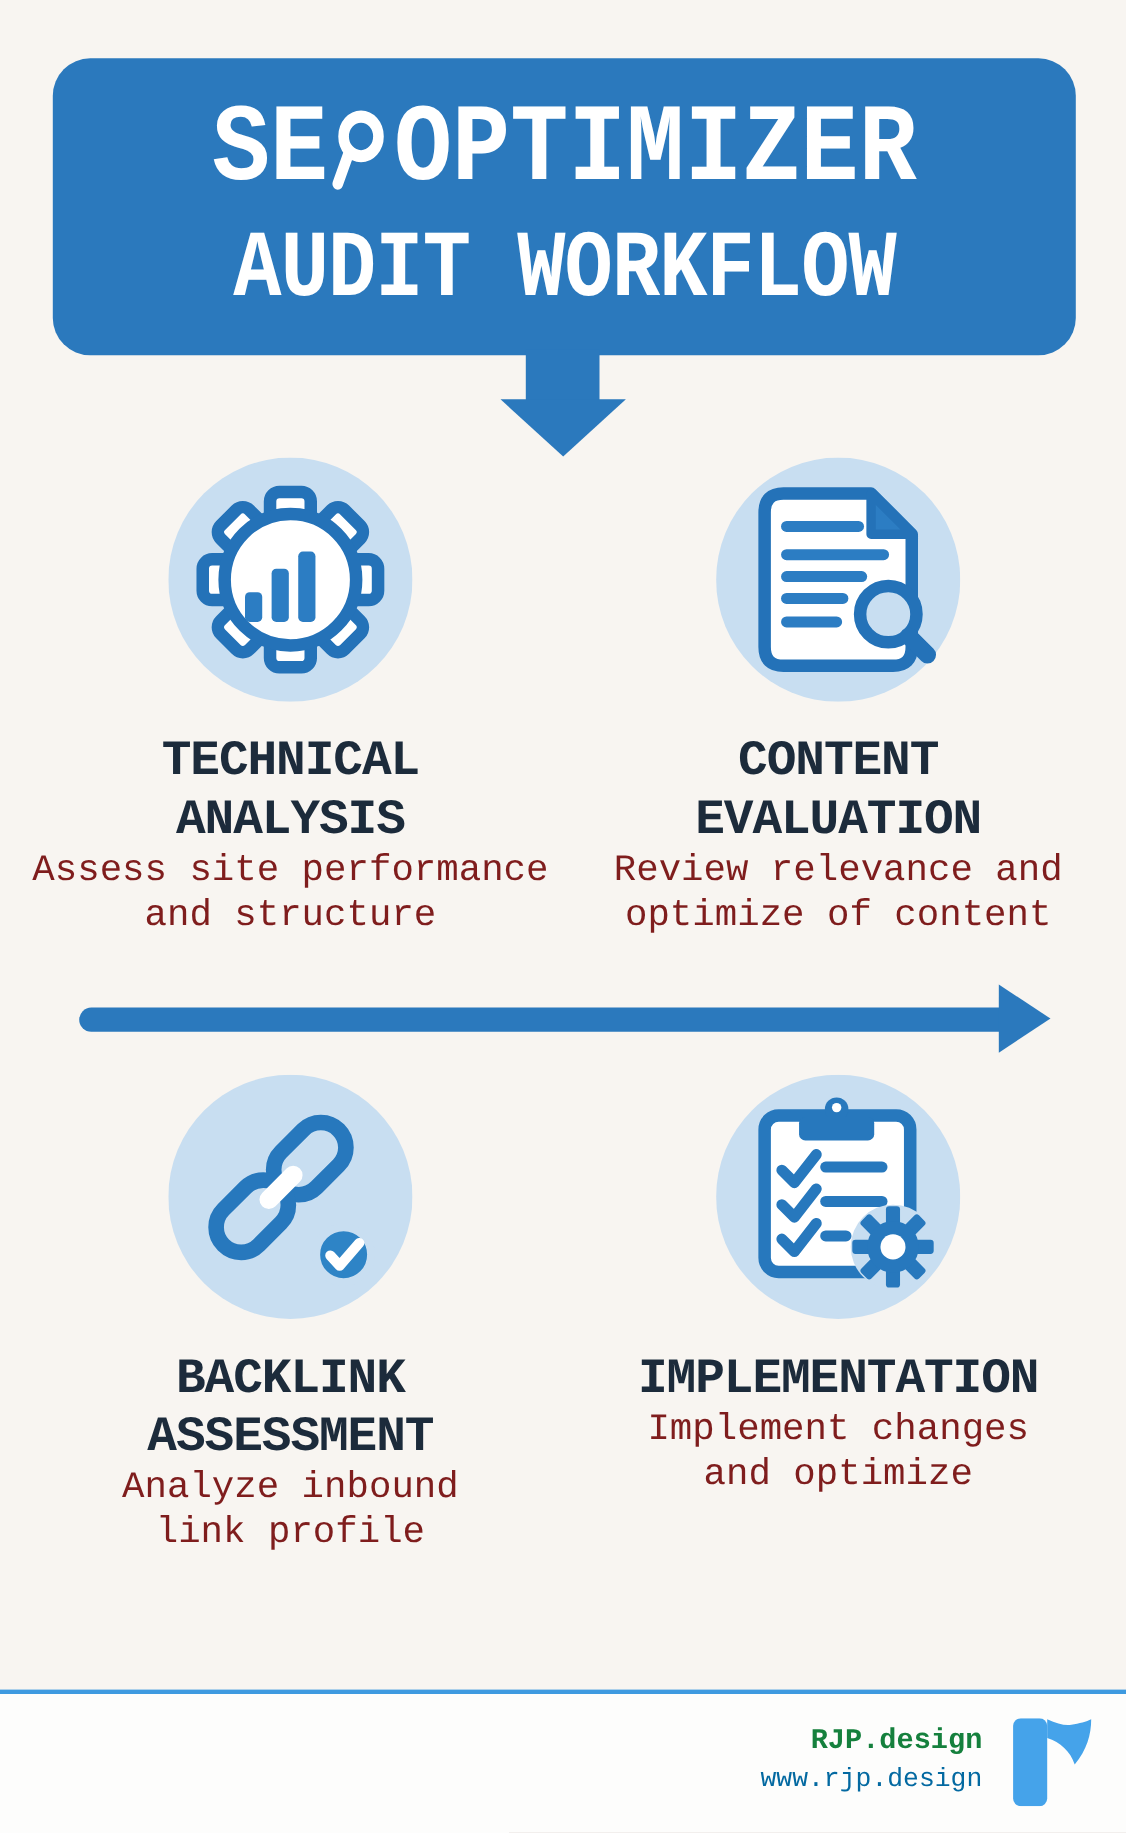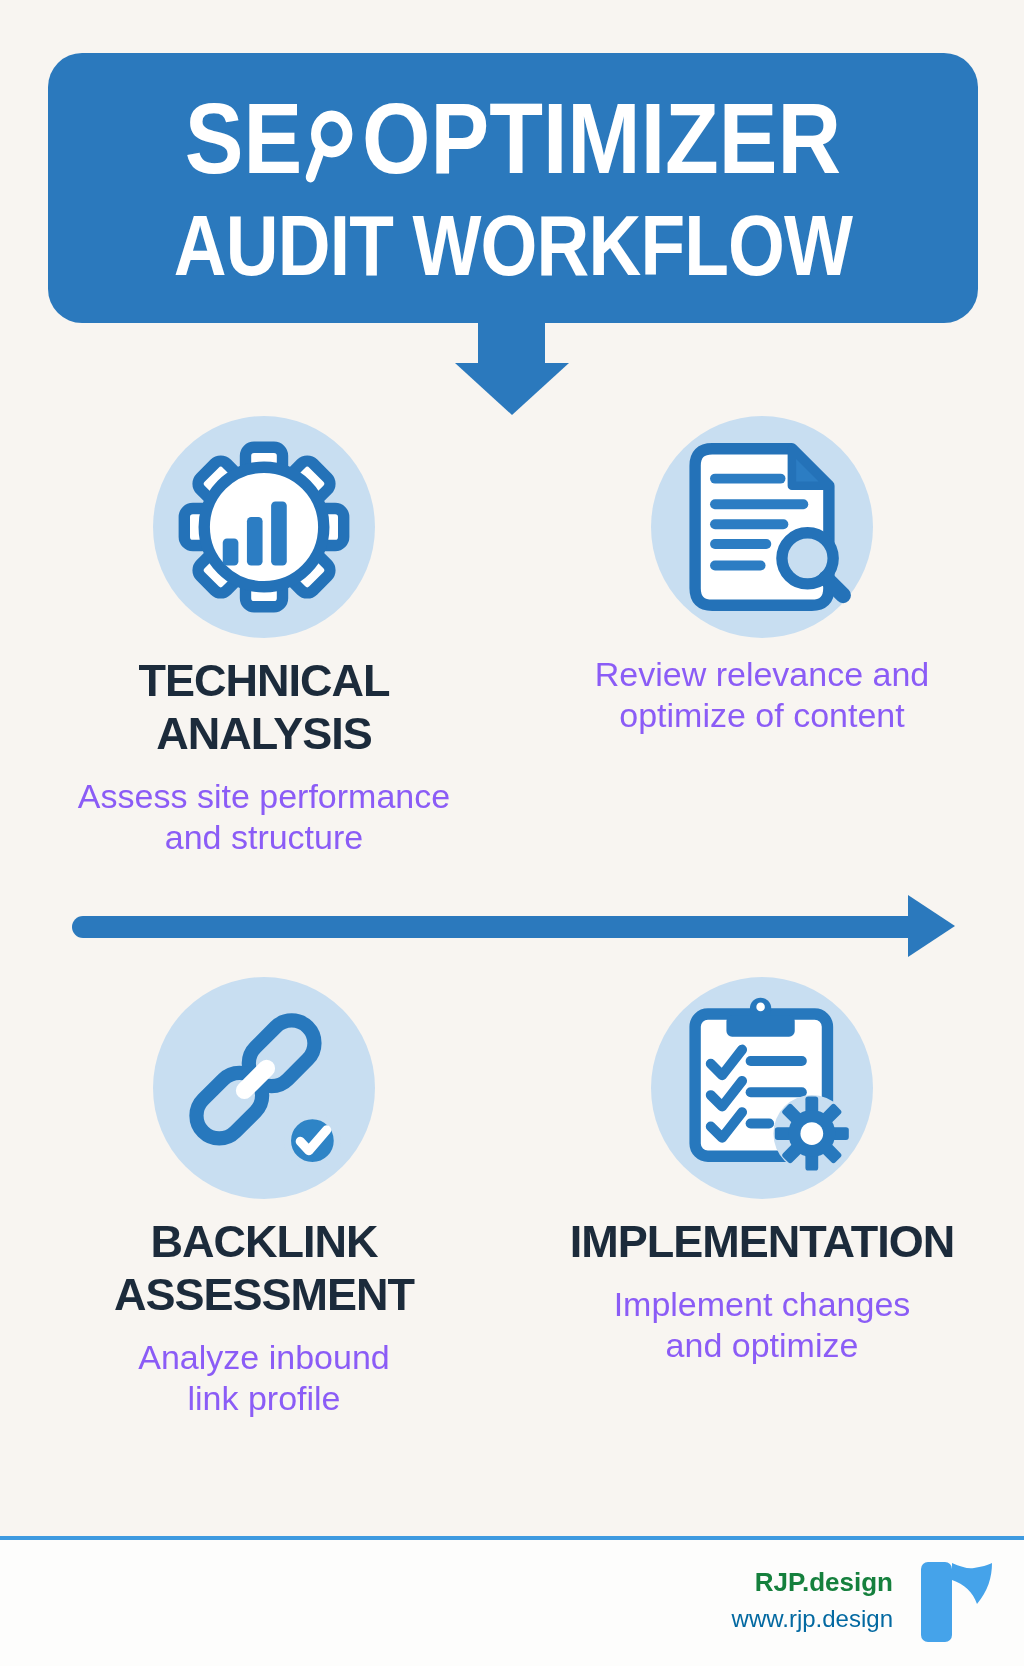--- a/index.html
+++ b/index.html
@@ -1,19 +1,19 @@
 <!DOCTYPE html>
 <html><head>
 <meta charset="utf-8">
 <style>
   html,body{margin:0;padding:0;background:#e9e7e4;}
   .canvas{
     position:relative;width:1024px;height:1666px;margin:0 auto;
     background:#f8f5f1;overflow:hidden;
-    font-family:Liberation Sans, sans-serif;
+    font-family:Liberation Mono, monospace;
   }
   
   .banner{
     position:absolute;left:48px;top:53px;width:930px;height:270px;
     background:#2b79bd;border-radius:34px;color:#ffffff;
     display:flex;flex-direction:column;align-items:center;justify-content:center;
     text-align:center;
   }
   .banner-line1{
     font-size:100px;font-weight:bold;line-height:1;white-space:nowrap;
@@ -34,25 +34,25 @@
     border-top:52px solid #2b79bd;
   }
   
   .card{position:absolute;width:480px;text-align:center;}
   .card-0{left:24px;top:416px;}
   .card-1{left:522px;top:416px;}
   .card-2{left:24px;top:977px;}
   .card-3{left:522px;top:977px;}
   .icon-wrap{width:222px;height:222px;margin:0 auto;}
   .step-title{
-    margin-top:16px;font-size:45px;font-weight:bold;line-height:53px;
+    margin-top:28px;font-size:45px;font-weight:bold;line-height:53px;
     letter-spacing:-1px;color:#1c2b3b;white-space:pre-line;
   }
   .step-desc{
-    margin-top:16px;font-size:34px;line-height:41px;color:#8b5cf6;white-space:pre-line;
+    font-size:34px;line-height:41px;color:#7f1d1d;white-space:pre-line;
   }
   
   .flow-arrow-body{
     position:absolute;left:72px;top:916px;width:848px;height:22px;
     background:#2b79bd;border-radius:11px;
   }
   .flow-arrow-head{
     position:absolute;left:908px;top:895px;width:0;height:0;
     border-top:31px solid transparent;border-bottom:31px solid transparent;
     border-left:47px solid #2b79bd;
@@ -122,20 +122,22 @@
           <line x1="-33" y1="-34" x2="13" y2="-34"></line>
           <line x1="-33" y1="-16" x2="29" y2="-16"></line>
           <line x1="-33" y1="-2" x2="15" y2="-2"></line>
           <line x1="-33" y1="12" x2="3" y2="12"></line>
           <line x1="-33" y1="27" x2="-1" y2="27"></line>
         </g>
         <circle cx="32" cy="22" r="18" fill="#c8def1" stroke="#2472b8" stroke-width="8"></circle>
         <line x1="45" y1="36" x2="57" y2="48" stroke="#2472b8" stroke-width="11" stroke-linecap="round"></line>
       </svg>
     </div>
+    <div class="step-title">CONTENT
+EVALUATION</div>
     <div class="step-desc">Review relevance and
 optimize of content</div>
   </div>
 
   <div>
     <div class="flow-arrow-body"></div>
     <div class="flow-arrow-head"></div>
   </div>
 
   <div class="card card-3">

